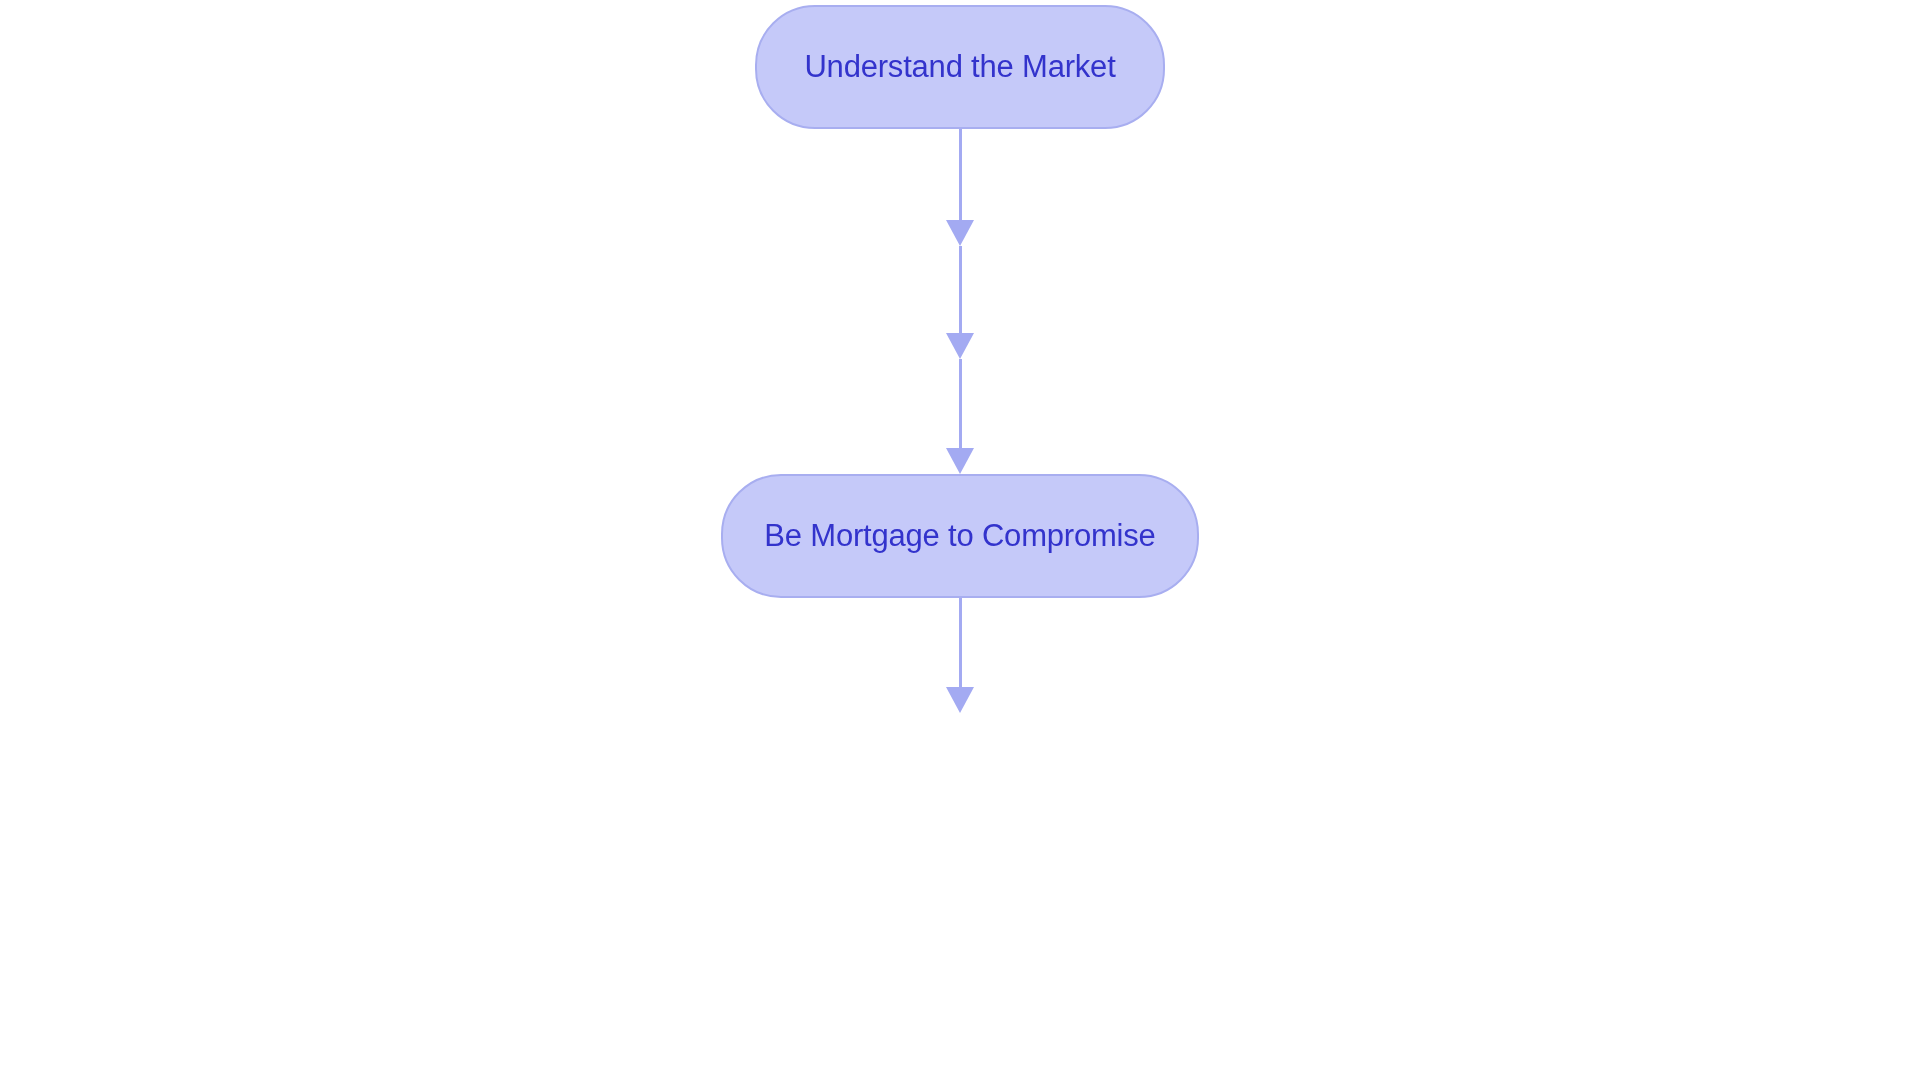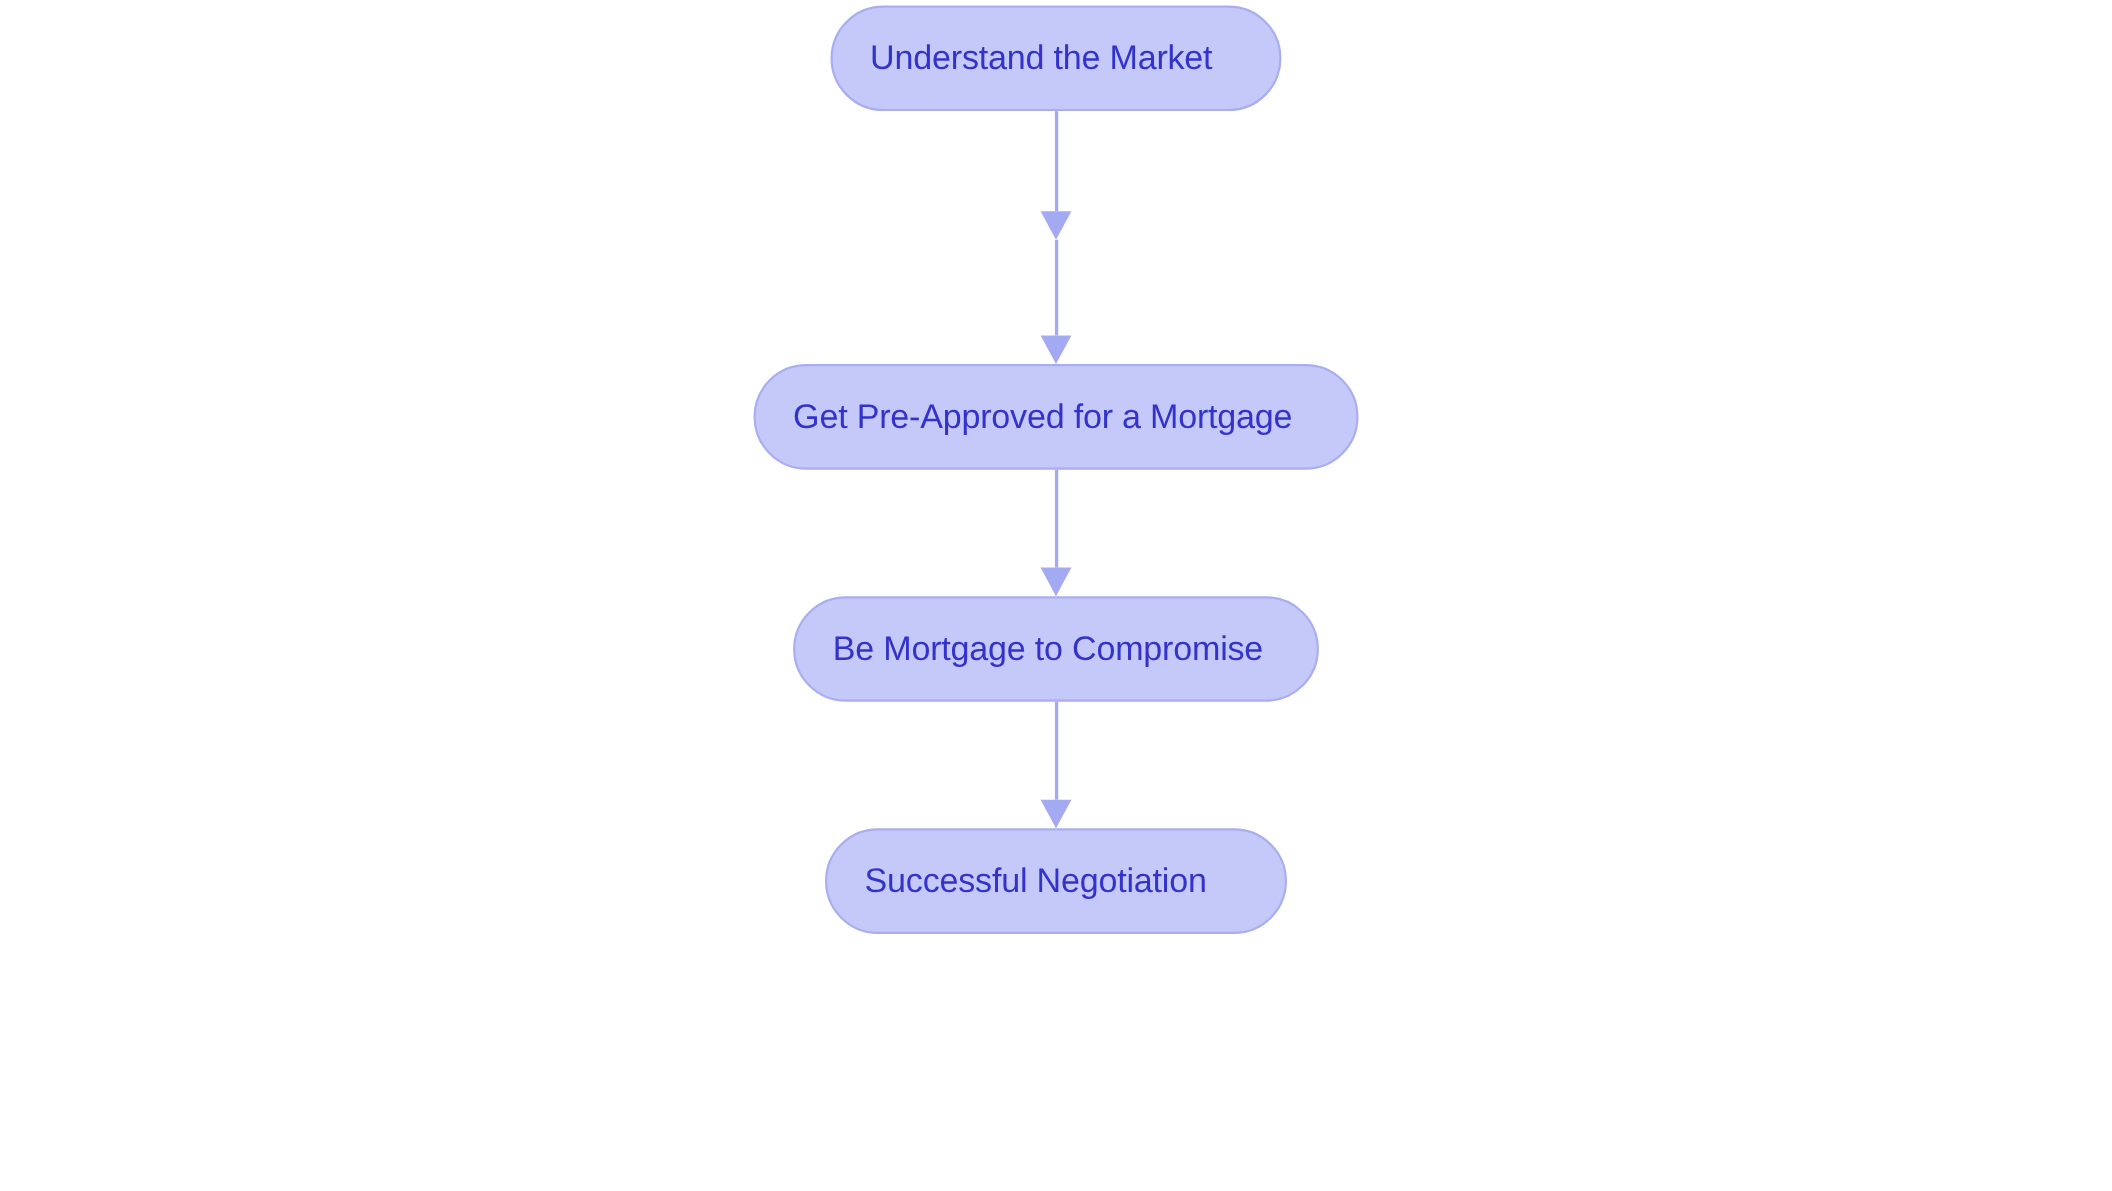--- a/index.html
+++ b/index.html
@@ -24,27 +24,27 @@
     top: 0;
     width: 1920px;
     height: 1083px;
     display: flex;
     flex-direction: column;
     align-items: center;
   }
   .node {
     position: relative;
     box-sizing: border-box;
-    height: 96px;
+    height: 124px;
     border-radius: 60px;
     background: #c5c9f9;
     border: 2px solid #a8aef0;
     display: flex;
     align-items: center;
-    justify-content: flex-start;
+    justify-content: center;
     padding: 0 34px;
   }
   .node-label {
     font-family: "Liberation Sans", sans-serif;
     font-size: 31px;
     line-height: 1.15;
     font-weight: 400;
     color: #3333cc;
     white-space: nowrap;
     letter-spacing: -0.2px;
@@ -97,36 +97,30 @@
       <div class="line"></div>
       <div class="head"></div>
     </div>
 
 
     <div class="connector c2">
       <div class="line"></div>
       <div class="head"></div>
     </div>
 
-    <div class="node n3">
-      <span class="node-label">Get Pre-Approved for a Mortgage</span>
-    </div>
 
     <div class="connector c3">
       <div class="line"></div>
       <div class="head"></div>
     </div>
 
     <div class="node n4">
       <span class="node-label">Be Mortgage to Compromise</span>
     </div>
 
     <div class="connector c4">
       <div class="line"></div>
       <div class="head"></div>
     </div>
 
-    <div class="node n5">
-      <span class="node-label">Successful Negotiation</span>
-    </div>
 
   </div>
 </div>
 
 </body></html>

